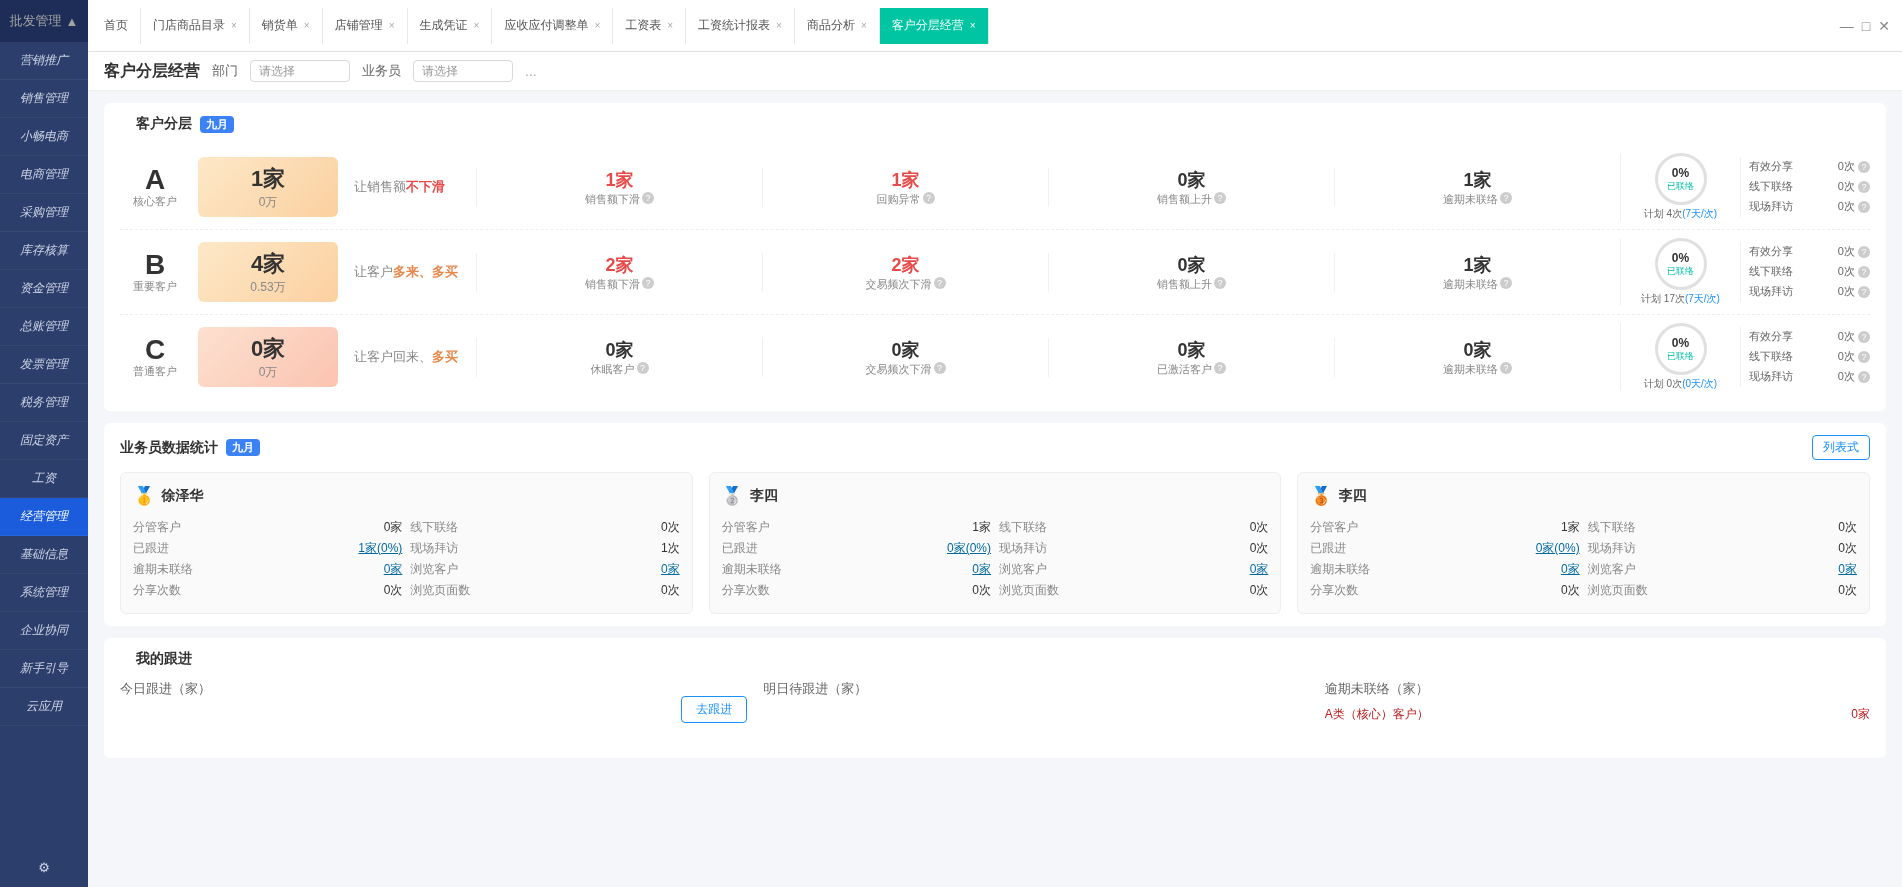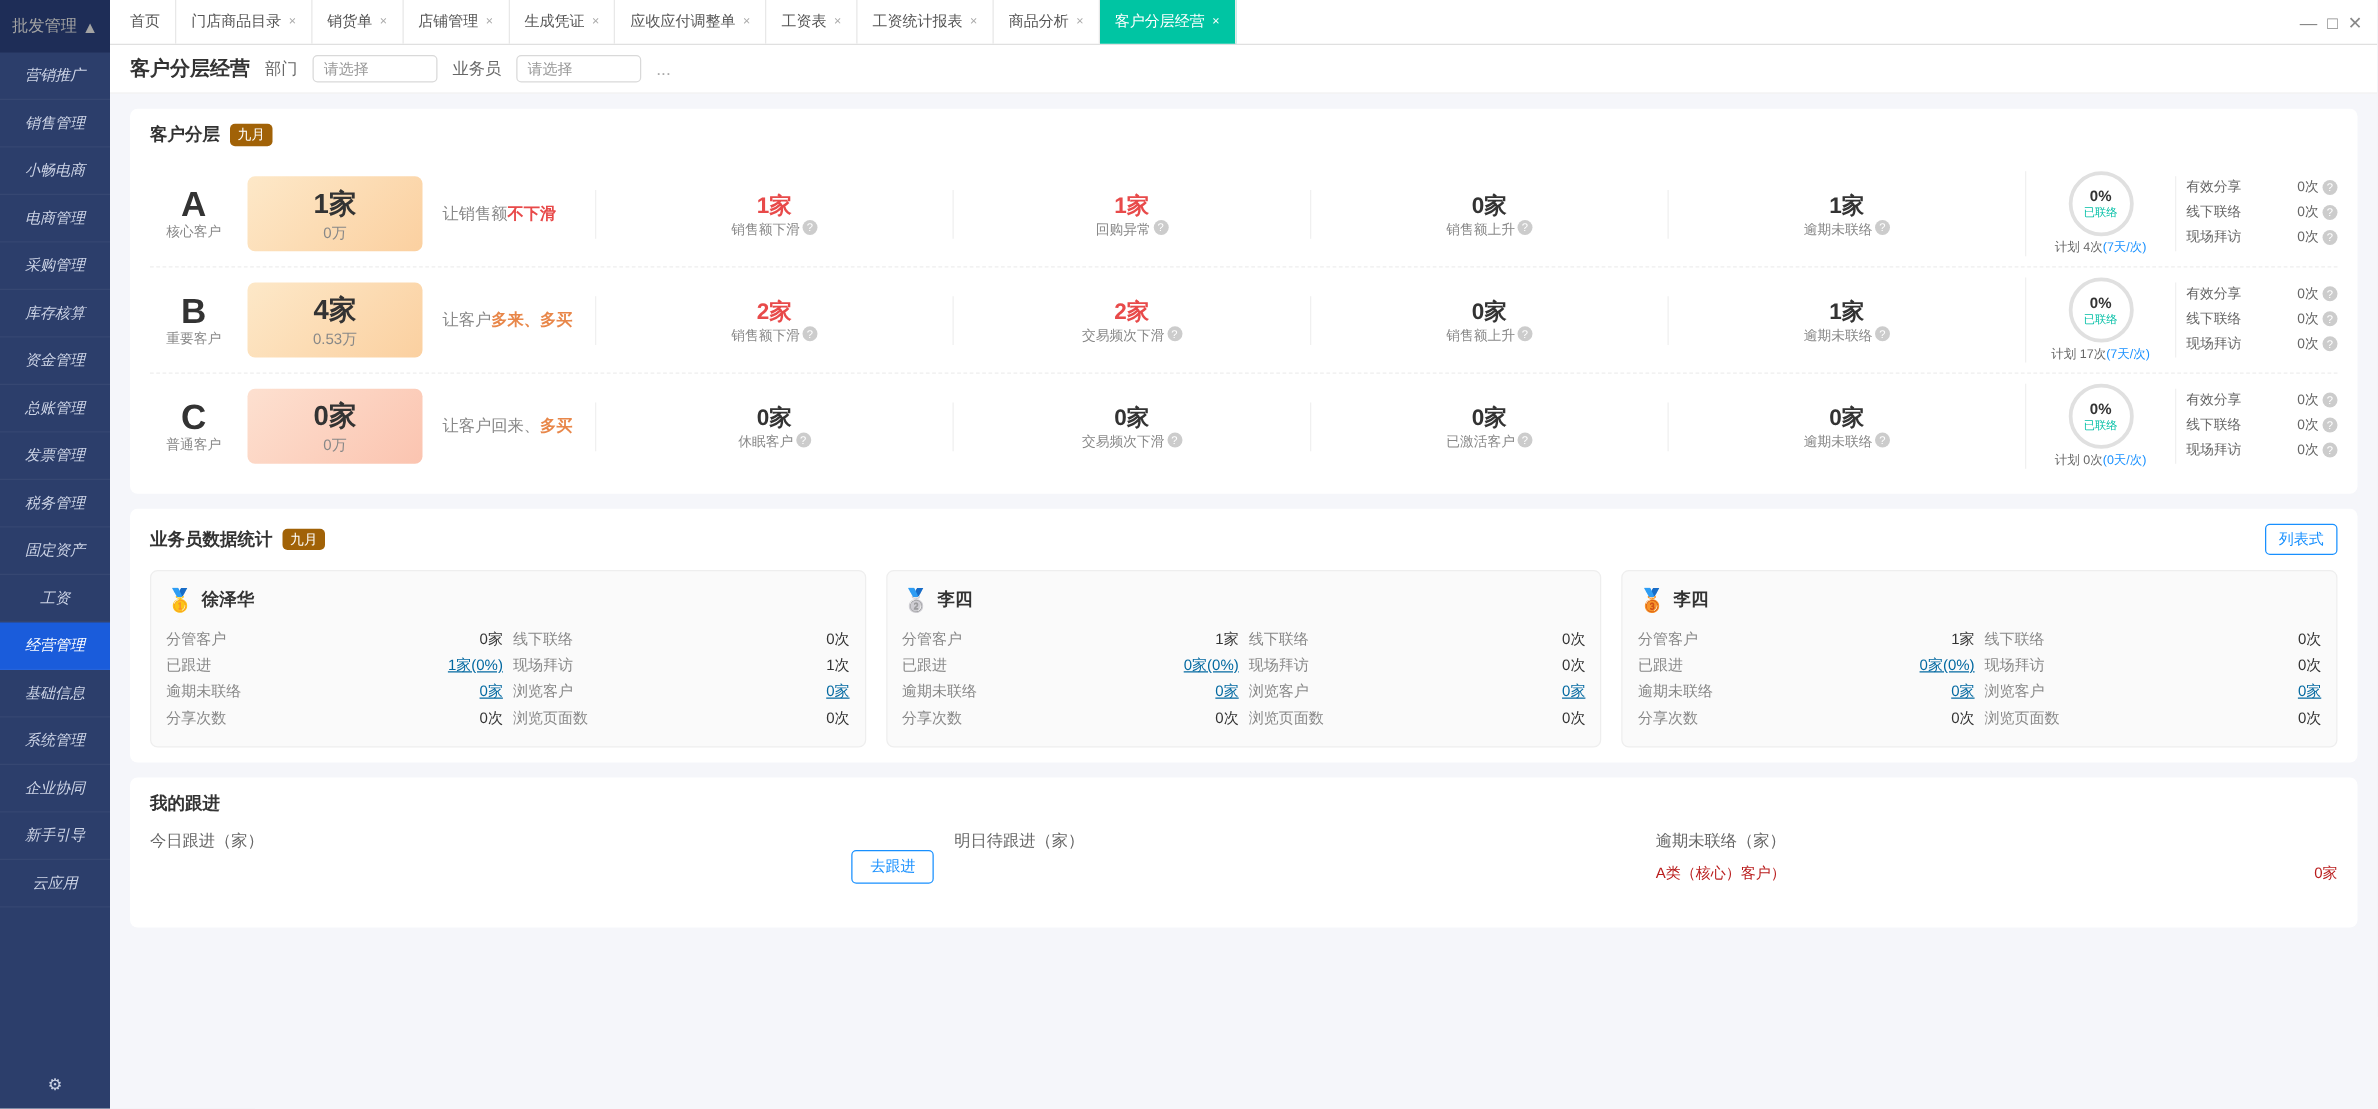--- a/index.html
+++ b/index.html
@@ -53,21 +53,21 @@
       flex-direction: column;
       overflow: hidden;
     }
 
     
     .tabs-bar {
       background: #fff;
       border-bottom: 1px solid #e0e0e0;
       display: flex;
       align-items: center;
-      height: 36px;
+      height: 52px;
       flex-shrink: 0;
       padding: 0 4px;
       overflow: hidden;
     }
     .tab {
       padding: 0 12px;
       height: 36px;
       display: flex;
       align-items: center;
       font-size: 12px;
@@ -124,30 +124,33 @@
 
     
     .section {
       background: #fff;
       border-radius: 6px;
       padding: 12px 16px;
       margin-bottom: 12px;
     }
     .section-title-row {
       display: flex;
+      align-items: center;
       margin-bottom: 12px;
       gap: 8px;
+      margin-left: 16px;
     }
     .section-title { font-size: 14px; font-weight: bold; color: #333; }
     .month-badge {
-      background: #a16207;
+      background: #3b82f6;
       color: #fff;
       border-radius: 4px;
       padding: 1px 6px;
       font-size: 11px;
+      font-weight: bold;
     }
 
     
     .tier-row {
       display: flex;
       align-items: center;
       padding: 8px 0;
       border-bottom: 1px dashed #eee;
       gap: 0;
     }

